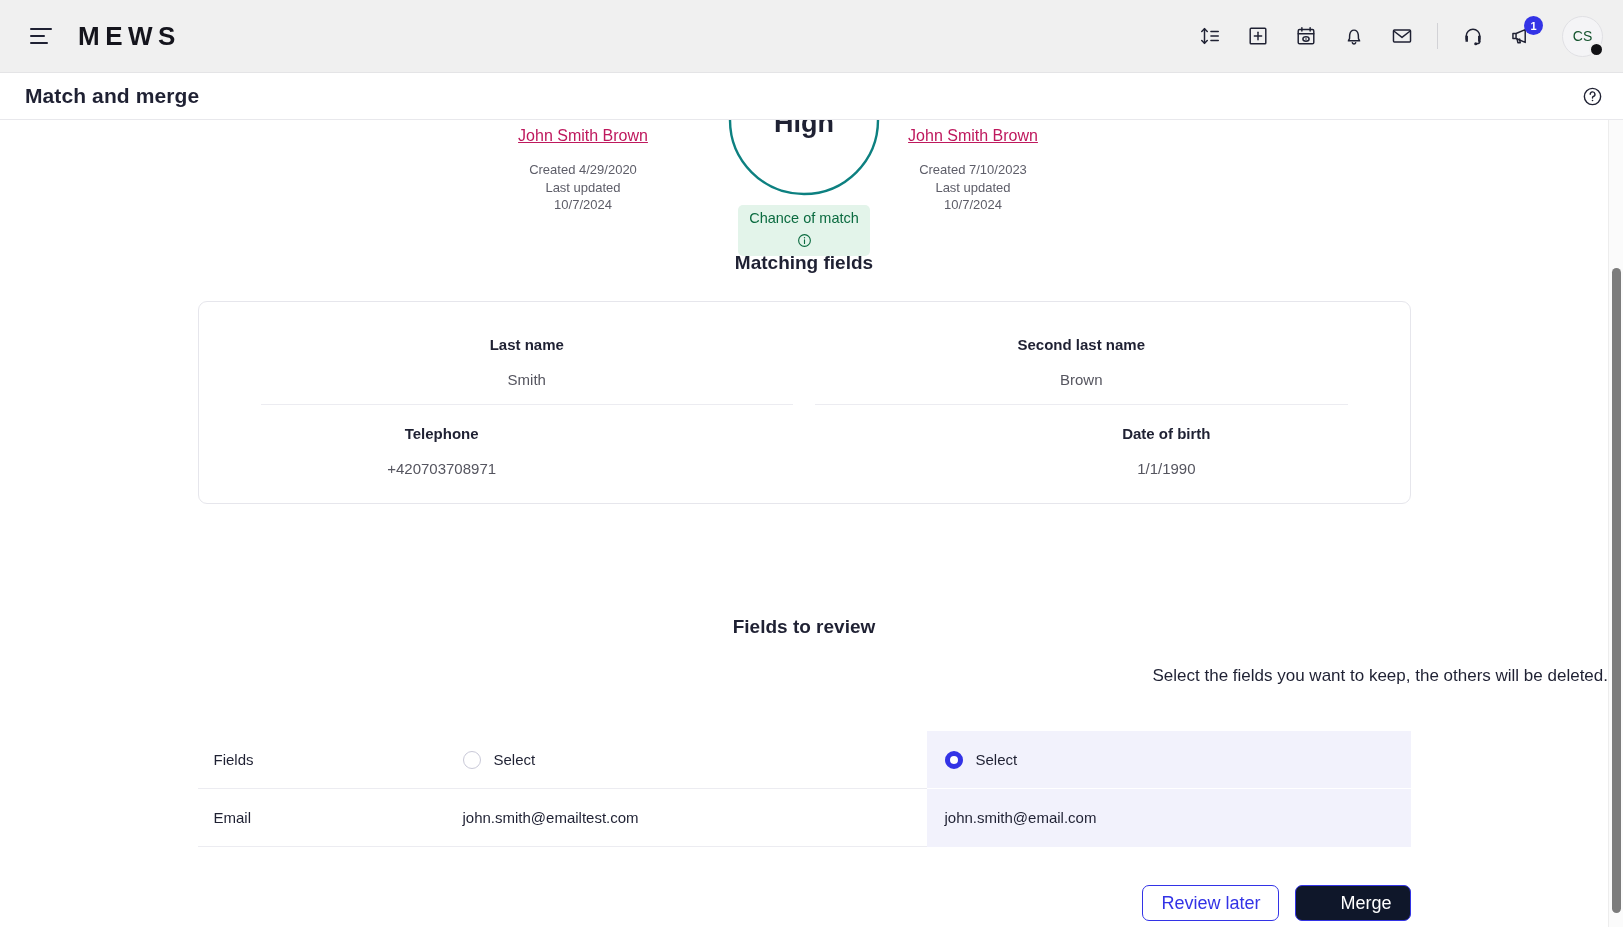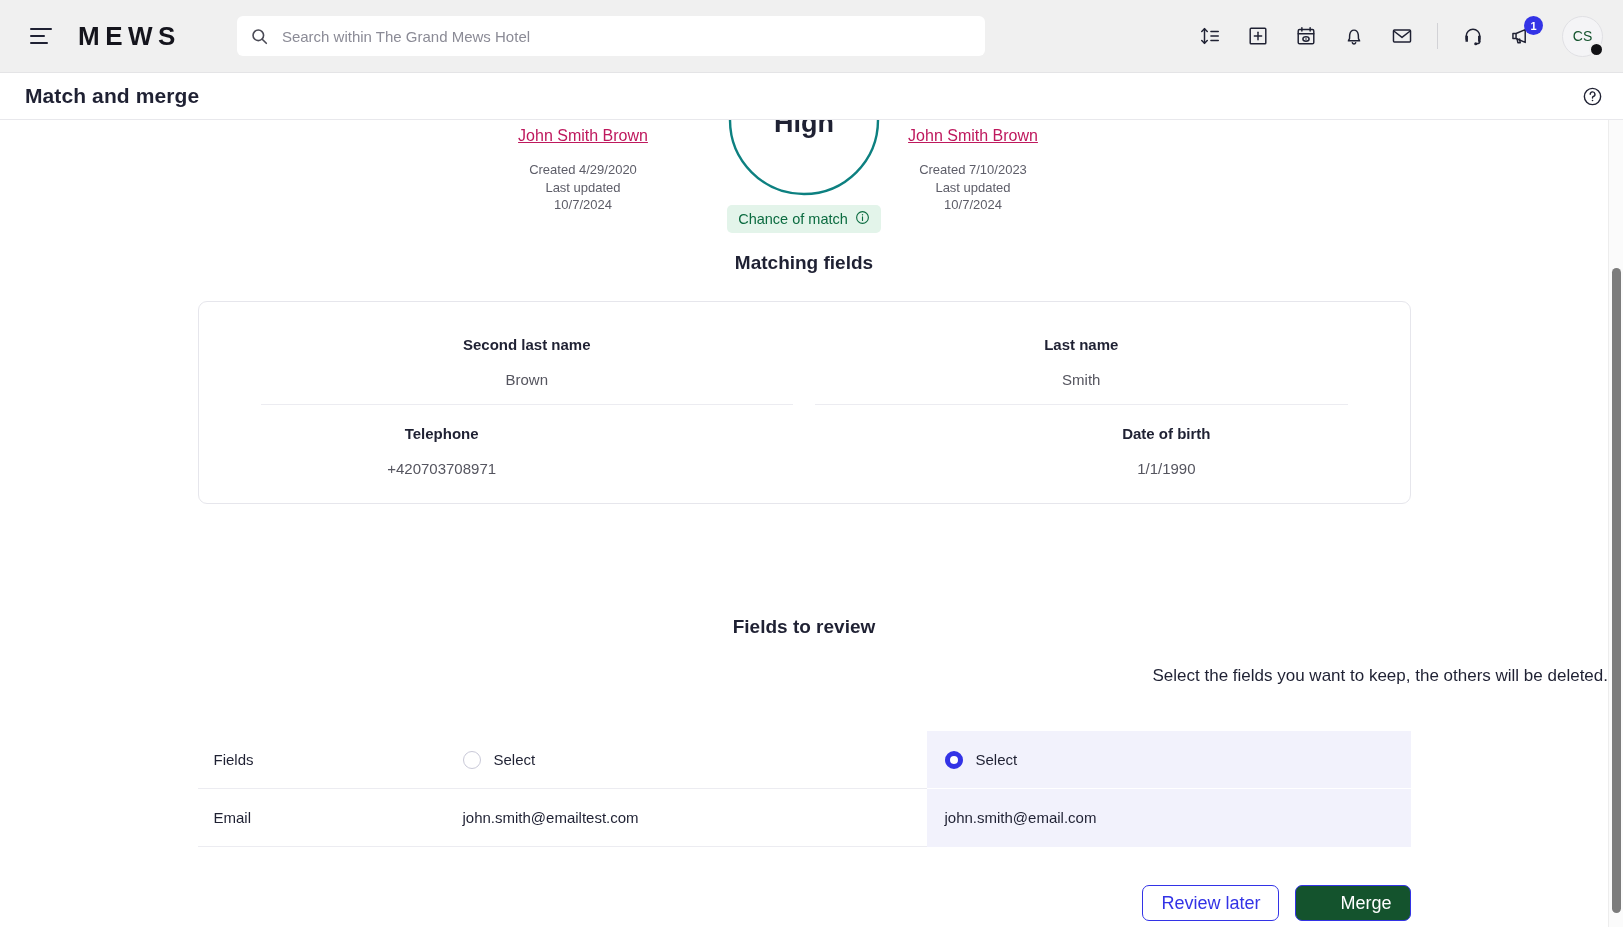--- a/index.html
+++ b/index.html
@@ -203,20 +203,21 @@
     display: inline-flex;
     align-items: center;
     gap: 7px;
     background: #e3f4ea;
     color: #0b6b40;
     border-radius: 5px;
     padding: 5px 11px;
     font-size: 14.5px;
     margin-top: 7px;
     cursor: pointer;
+    flex-direction: column;
   }
 
   
   .section-title {
     text-align: center;
     font-size: 19px;
     font-weight: 700;
     color: #1f2133;
   }
   .section-sub {
@@ -324,21 +325,21 @@
     justify-content: center;
     cursor: pointer;
     padding: 0 18px;
   }
   .btn-secondary {
     background: #ffffff;
     color: #3333e6;
     border: 1.5px solid #3333e6;
   }
   .btn-primary {
-    background: #14532d;
+    background: #0f172a;
     color: #ffffff;
     border: 1.5px solid #3333e6;
     padding-left: 44px;
   }
 
   
   .sbar {
     position: absolute;
     top: 0; right: 0;
     width: 15px;
@@ -362,29 +363,20 @@
 <div class="appbar">
 
   <div class="hamburger">
     <span></span>
     <span></span>
     <span></span>
   </div>
 
   <div class="brand">MEWS</div>
 
-  <div class="searchbox">
-    <span class="si">
-      <svg width="17" height="17" viewBox="0 0 20 20" fill="none" stroke="#4a4a55" stroke-width="1.9">
-        <circle cx="8.6" cy="8.6" r="6.2"></circle>
-          <line x1="13.2" y1="13.2" x2="18" y2="18" stroke-linecap="round"></line>
-      </svg>
-    </span>
-    <input type="text" placeholder="Search within The Grand Mews Hotel" style="">
-  </div>
 
   <div class="appbar-right">
 
     <div class="icon-btn">
       <svg width="22" height="22" viewBox="0 0 24 24" fill="none" stroke="#1f2133" stroke-width="1.6" stroke-linecap="round">
         <line x1="6" y1="4" x2="6" y2="20"></line>
           <polyline points="3,7 6,4 9,7"></polyline>
           <polyline points="3,17 6,20 9,17"></polyline>
         <line x1="13" y1="7" x2="21" y2="7"></line>
           <line x1="13" y1="12" x2="21" y2="12"></line>
@@ -504,26 +496,26 @@
           <div>10/7/2024</div>
         </div>
       </div>
     </div>
 
     <div class="section-title">Matching fields</div>
 
     <div class="mf-card">
       <div class="mf-row first">
         <div class="mf-cell">
+          <div class="mf-label">Last name</div>
+          <div class="mf-value">Smith</div>
+        </div>
+        <div class="mf-cell">
           <div class="mf-label">Second last name</div>
           <div class="mf-value">Brown</div>
-        </div>
-        <div class="mf-cell">
-          <div class="mf-label">Last name</div>
-          <div class="mf-value">Smith</div>
         </div>
       </div>
       <div class="mf-row second">
         <div class="mf-cell">
           <div class="mf-label">Telephone</div>
           <div class="mf-value">+420703708971</div>
         </div>
         <div class="mf-cell">
           <div class="mf-label"></div>
           <div class="mf-value"></div>

